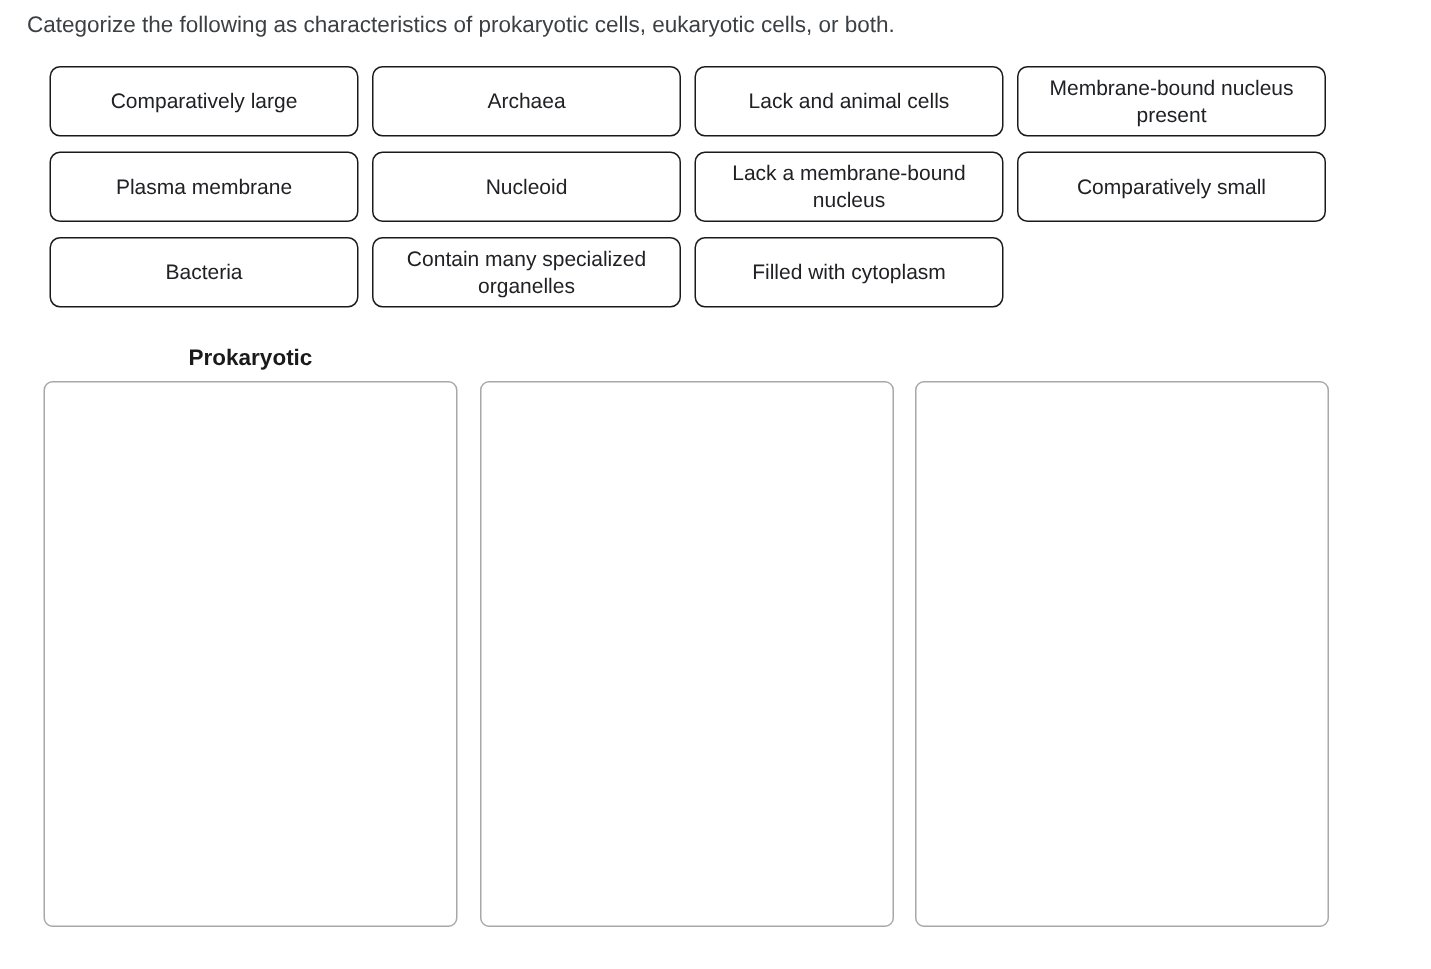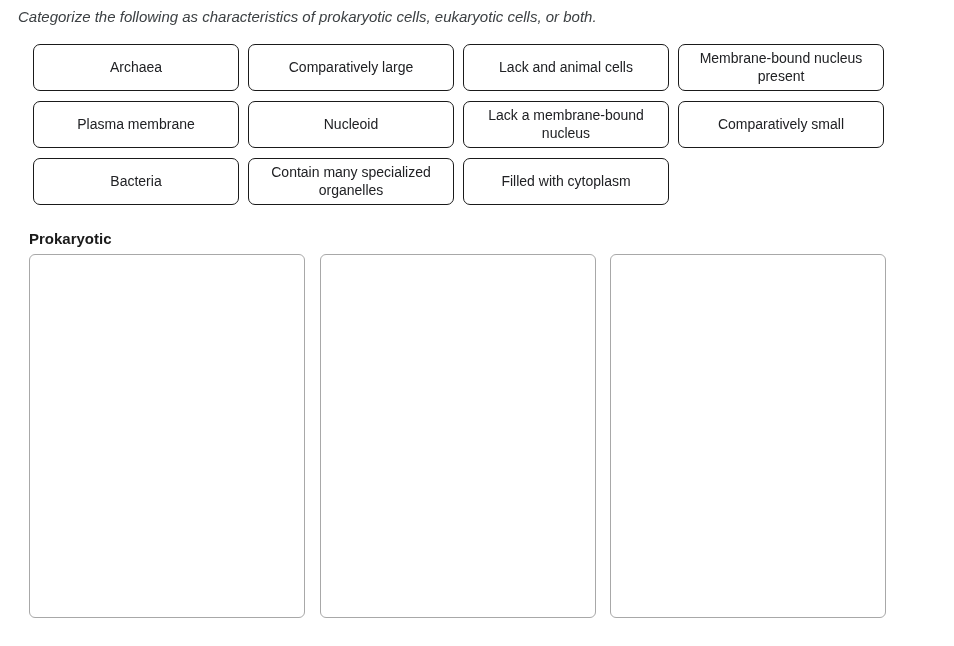--- a/index.html
+++ b/index.html
@@ -14,21 +14,20 @@
     height: 646px;
     background: #ffffff;
     overflow: hidden;
   }
   .prompt {
     position: absolute;
     left: 18px;
     top: 8px;
     font-size: 15px;
     color: #3c4043;
-    font-style: italic;
   }
   .chip-grid {
     position: absolute;
     left: 33px;
     top: 44px;
     display: grid;
     grid-template-columns: repeat(4, 206px);
     column-gap: 9px;
     row-gap: 10px;
   }
@@ -50,20 +49,21 @@
   }
   .zones-labels {
     position: absolute;
     left: 29px;
     top: 230px;
     width: 857px;
     display: flex;
   }
   .zone-label {
     width: 276px;
+    text-align: center;
     font-size: 15px;
     font-weight: bold;
     color: #1a1a1a;
   }
   .zone-label.gap1 { margin-right: 15px; }
   .zone-label.gap2 { margin-right: 14px; }
   .zones {
     position: absolute;
     left: 29px;
     top: 254px;
@@ -81,22 +81,22 @@
   .dropzone.gap2 { margin-right: 14px; }
 </style>
 </head>
 <body>
 
 <div class="page">
 
   <div class="prompt">Categorize the following as characteristics of prokaryotic cells, eukaryotic cells, or both.</div>
 
   <div class="chip-grid">
+    <div class="chip">Comparatively large</div>
     <div class="chip">Archaea</div>
-    <div class="chip">Comparatively large</div>
     <div class="chip">Lack and animal cells</div>
     <div class="chip">Membrane-bound nucleus present</div>
 
     <div class="chip">Plasma membrane</div>
     <div class="chip">Nucleoid</div>
     <div class="chip">Lack a membrane-bound nucleus</div>
     <div class="chip">Comparatively small</div>
 
     <div class="chip">Bacteria</div>
     <div class="chip">Contain many specialized organelles</div>

